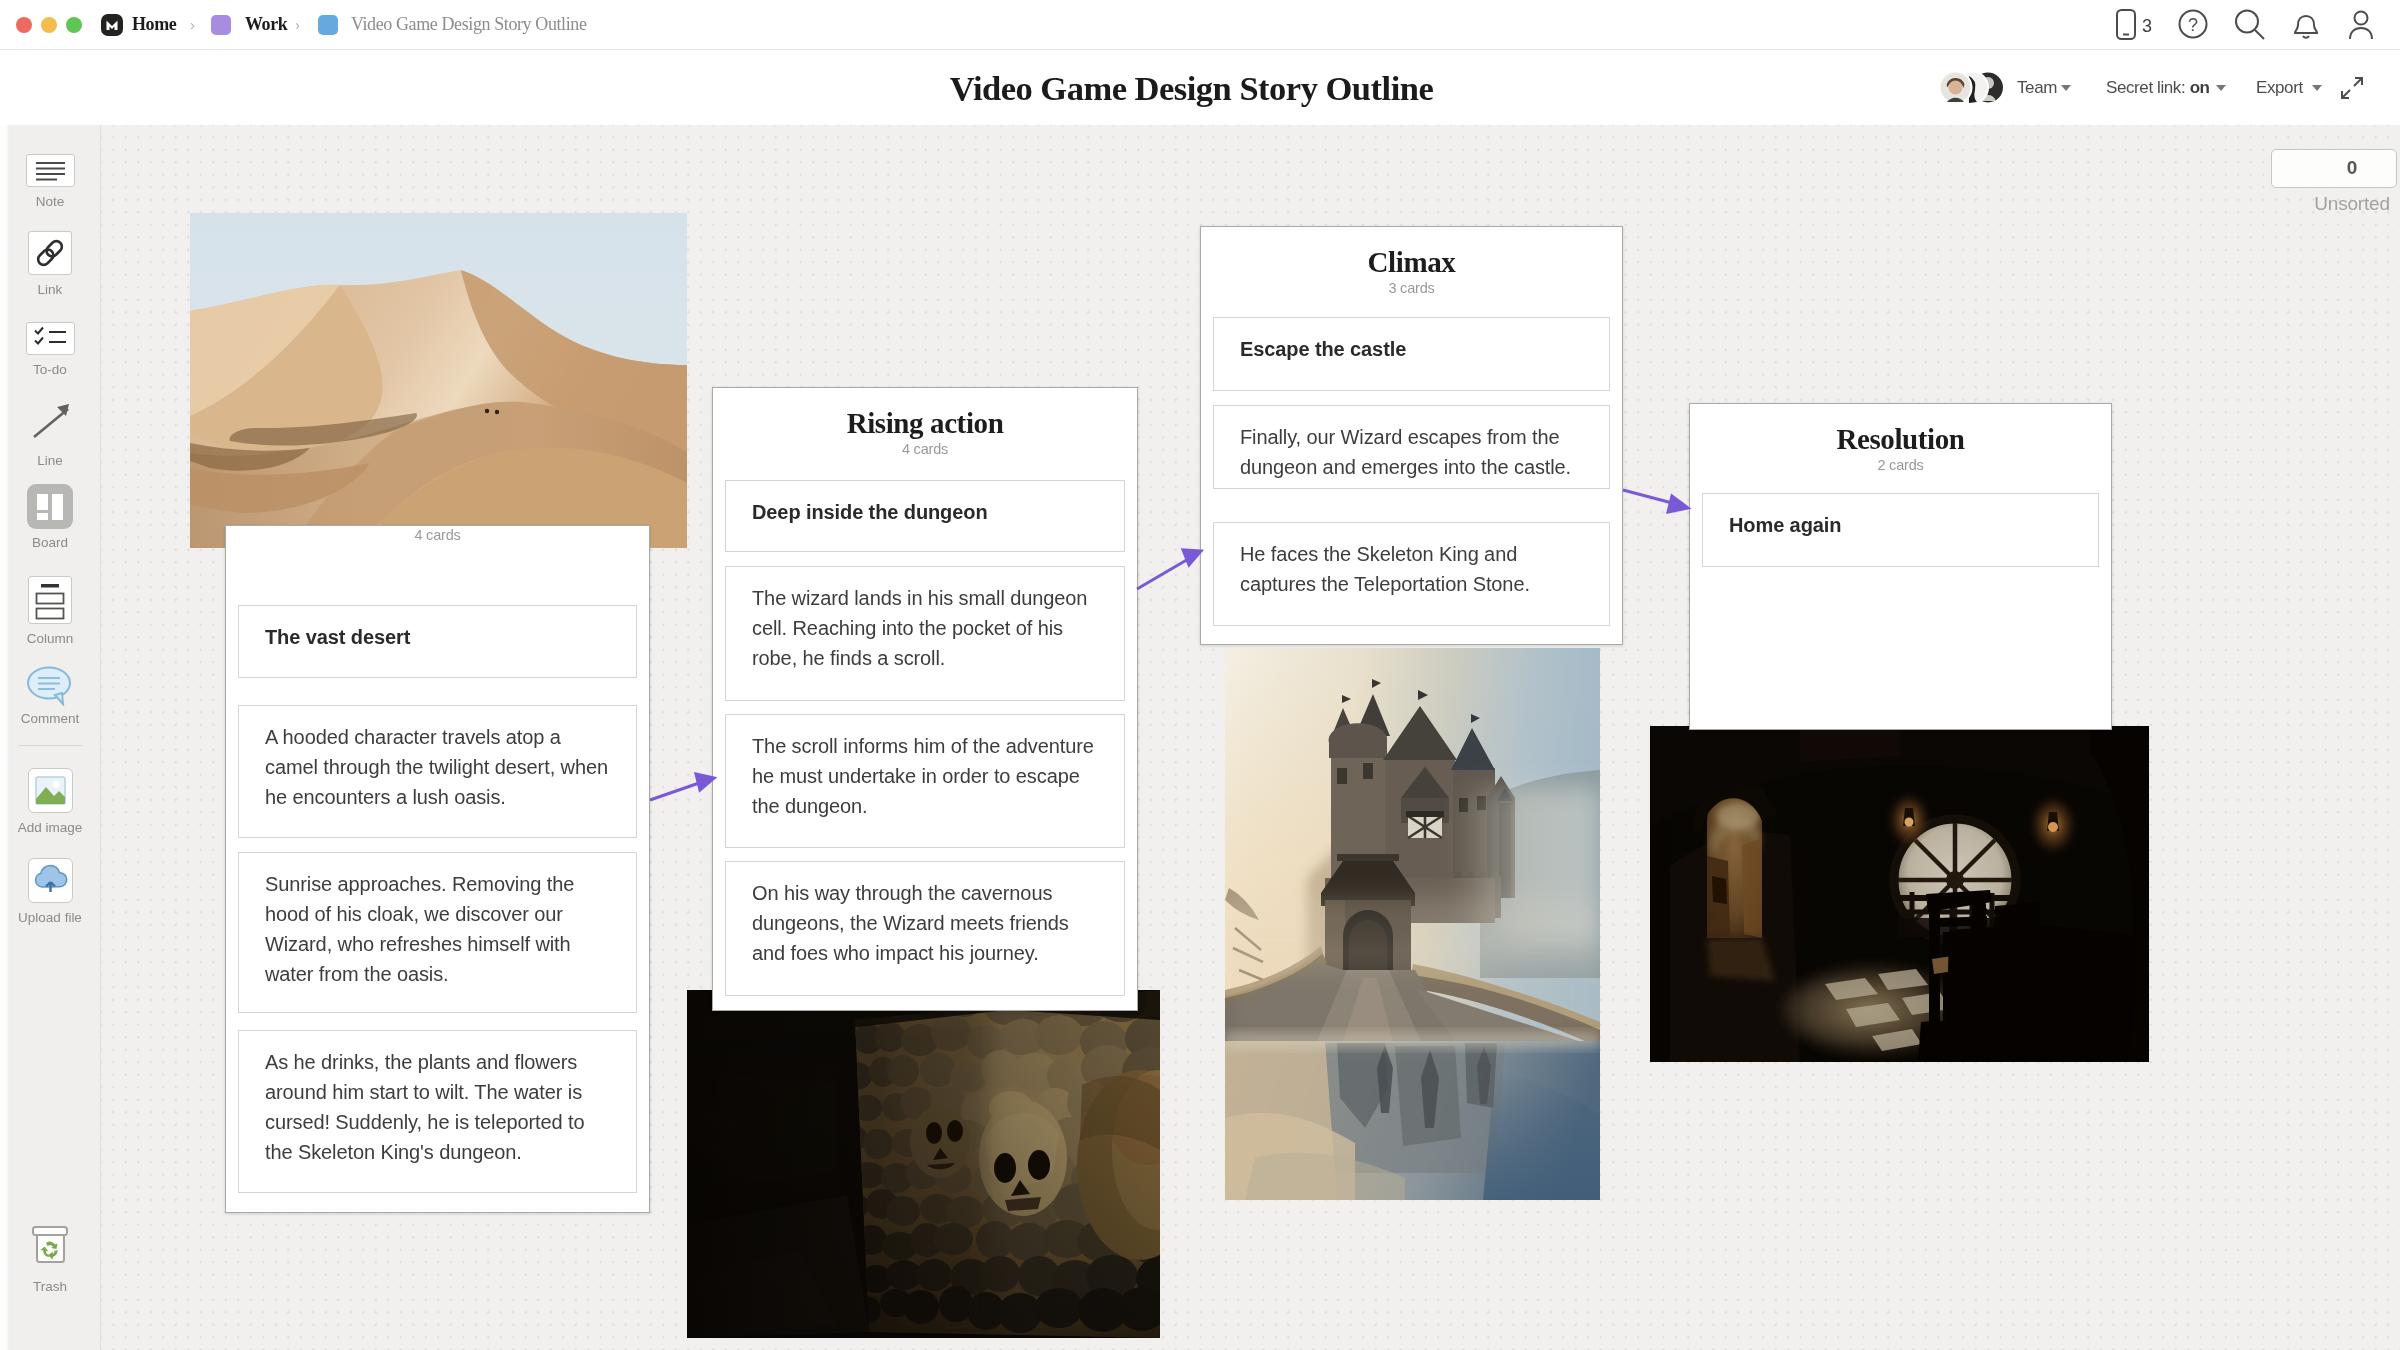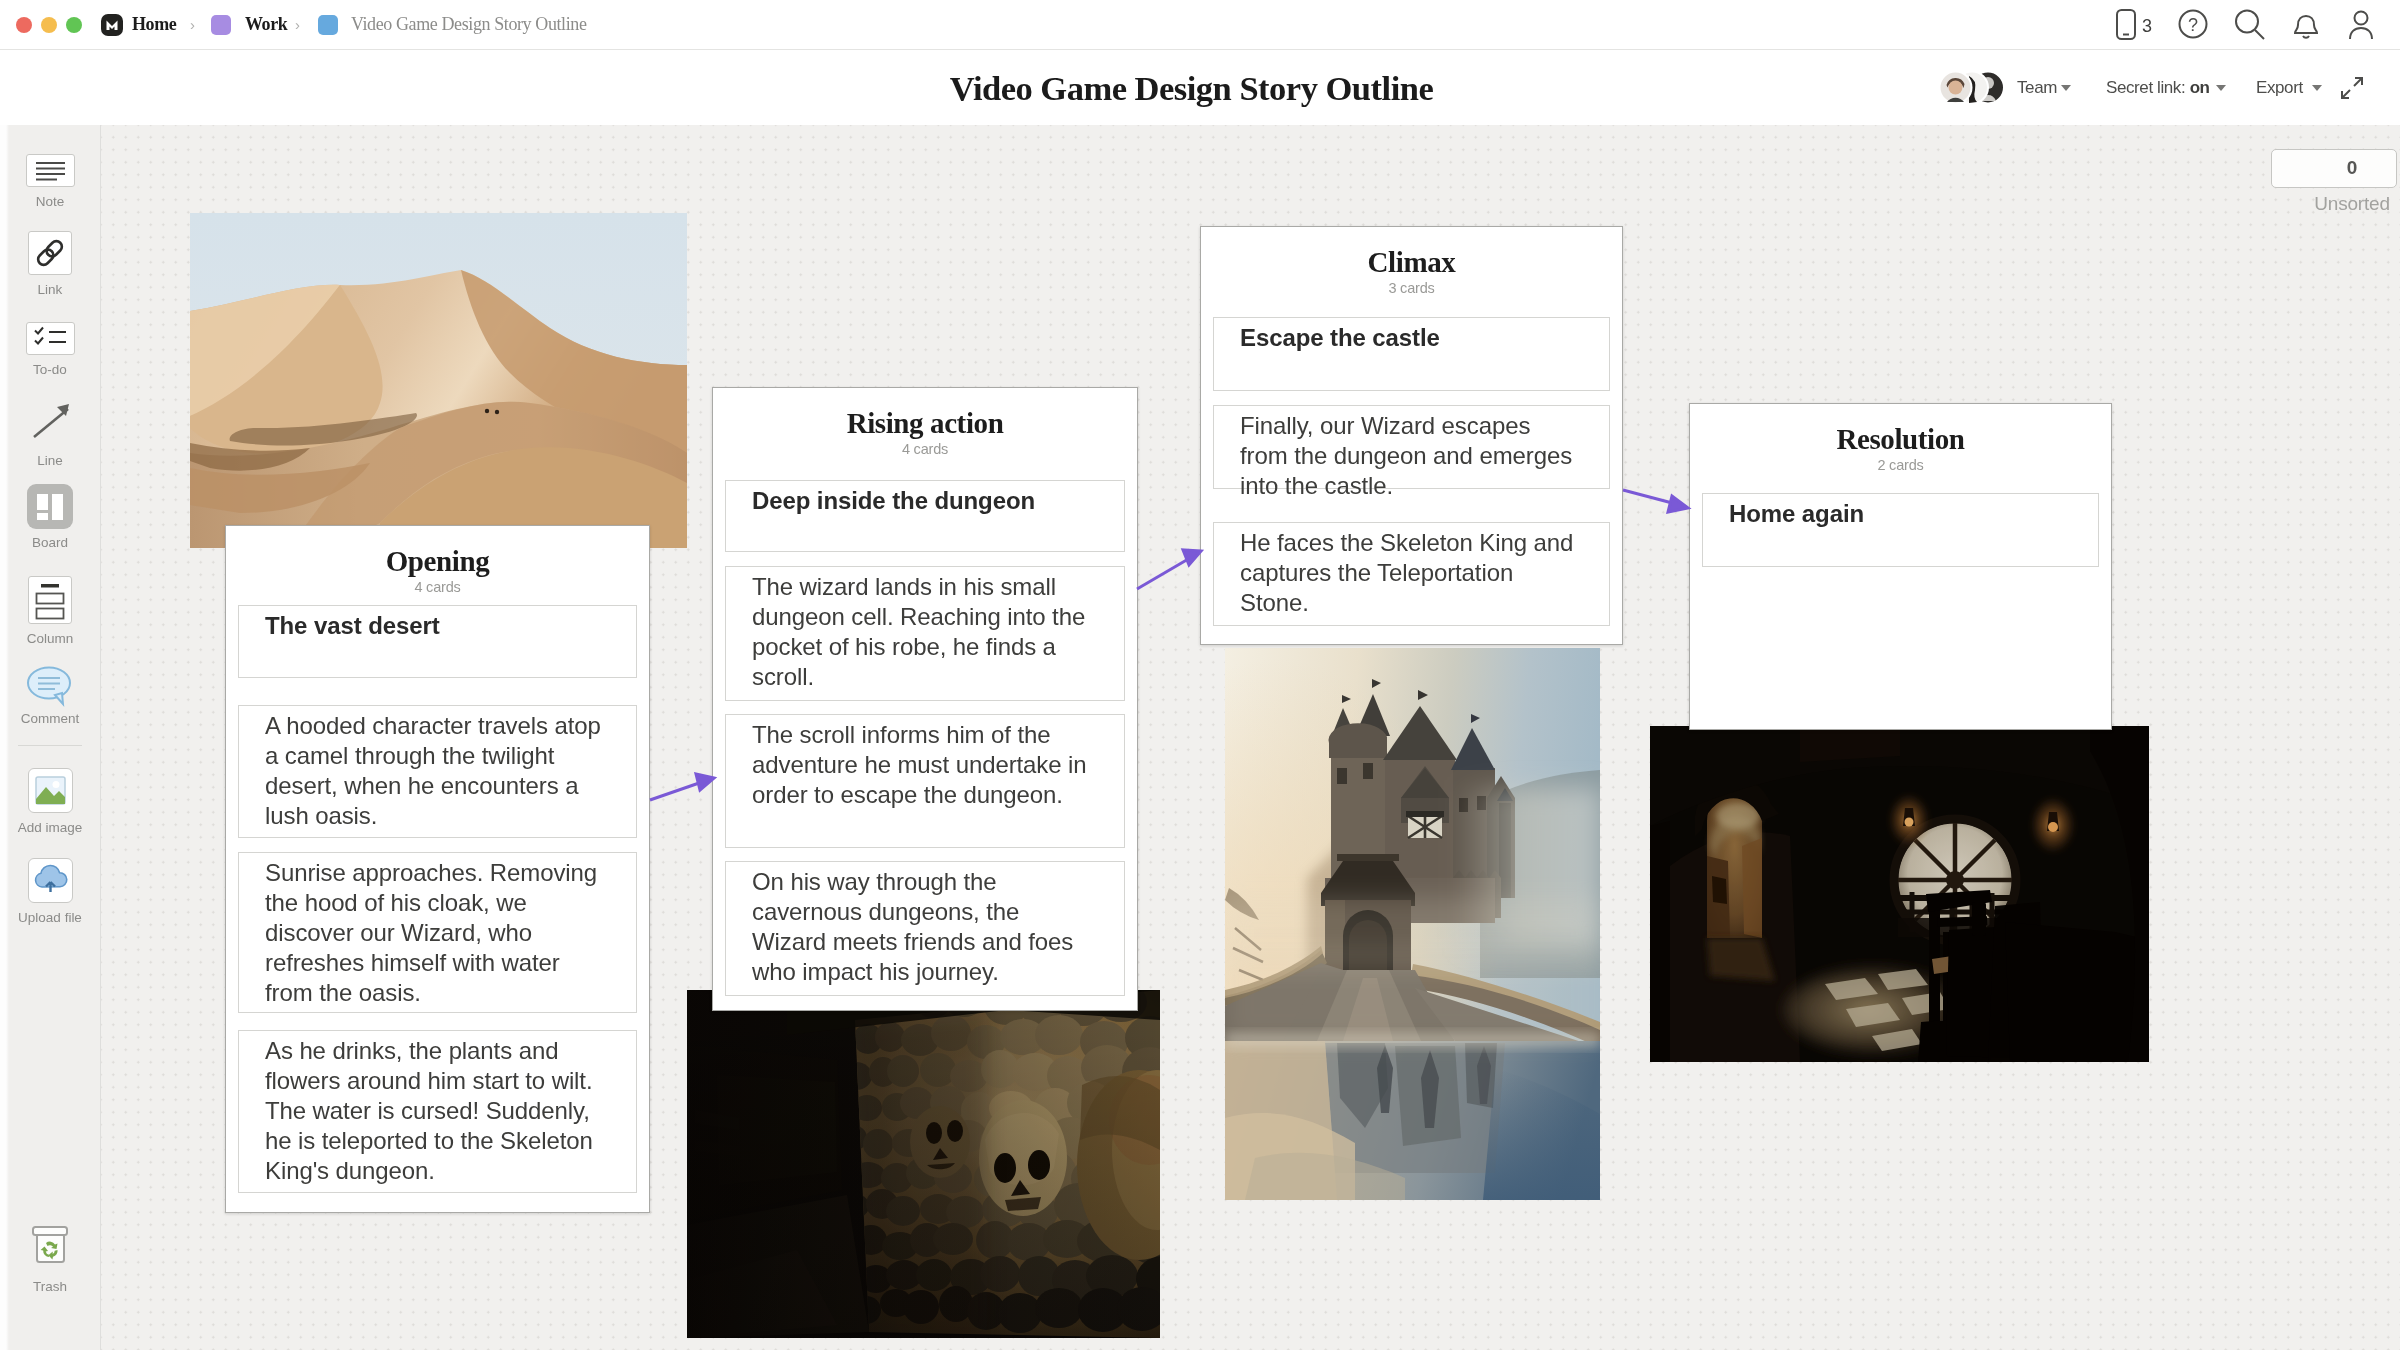--- a/index.html
+++ b/index.html
@@ -11,21 +11,21 @@
 .tbtxt{position:absolute;top:0;height:75px;line-height:75px;font-size:17px;letter-spacing:-0.4px;color:#4e4e4c;}
 .caret{position:absolute;width:0;height:0;border-left:5px solid transparent;border-right:5px solid transparent;border-top:6px solid #767674;top:35px;}
 #sidebar{position:absolute;left:0;top:125px;width:100px;height:1225px;background:linear-gradient(to right,#fdfdfd 0,#fdfdfd 6px,#f0efed 9px,#f0efed 100%);border-right:1px solid #dededc;z-index:20;}
 #canvas{position:absolute;left:101px;top:125px;width:2299px;height:1225px;background-color:#f1f0ee;background-image:radial-gradient(circle,#dedcd9 1.05px,transparent 1.35px);background-size:12.5px 12.5px;background-position:6px 6px;}
 .tool{position:absolute;left:0;width:100px;text-align:center;}
 .tool .lbl{display:block;margin-top:4px;font-size:13.5px;color:#8b8b89;}
 .ibox{display:inline-block;background:#fff;border:1px solid #c9c9c6;border-radius:3px;}
 .col{position:absolute;background:#fff;border:1px solid #a9a9a6;box-shadow:0 1px 3px rgba(0,0,0,0.14);box-sizing:border-box;z-index:5;}
 .col h2{margin:0;padding:19px 0 0 0;text-align:center;font-family:"Liberation Serif",serif;font-weight:700;font-size:29px;letter-spacing:-0.4px;color:#1d1d1d;}
 .col .cnt{text-align:center;font-size:14.5px;letter-spacing:-0.2px;color:#9a9a97;margin-top:1px;}
-.card{position:absolute;left:12px;right:12px;background:#fff;border:1px solid #d5d5d2;box-sizing:border-box;padding:5px 26px 18px;font-size:24px;letter-spacing:-0.1px;line-height:30px;color:#3d3d3b;}
+.card{position:absolute;left:12px;right:12px;background:#fff;border:1px solid #d5d5d2;box-sizing:border-box;padding:16px 26px 18px;font-size:20px;letter-spacing:-0.1px;line-height:30px;color:#3d3d3b;}
 .card b{color:#2a2a2a;letter-spacing:-0.1px;}
 .imgbox{position:absolute;z-index:1;}
 .imgbox svg{display:block;}
 #arrows{position:absolute;left:0;top:0;width:2400px;height:1350px;z-index:10;pointer-events:none;}
 #unsorted{position:absolute;left:2271px;top:149px;width:126px;height:39px;background:#fdfdfc;border:1.5px solid #c6c6c3;border-radius:5px;box-sizing:border-box;text-align:center;line-height:36px;font-size:19px;letter-spacing:-0.2px;color:#a2a29f;z-index:6;padding-left:36px;}
 #unsorted b{color:#565654;font-weight:700;}
 </style></head>
 <body>
 <div id="topbar">
   <div class="light" style="left:16px;background:#ed6a5f;"></div>
@@ -573,21 +573,20 @@
 </g>
 <path d="M0,0 L499,0 L499,80 C400,45 300,35 200,42 C130,48 60,70 0,100 Z" fill="#0c0805"></path>
 <path d="M150,0 L250,0 L250,30 L150,36 Z" fill="#120b06"></path>
 <path d="M0,100 L20,95 L20,336 L0,336 Z" fill="#080502"></path>
 <path d="M440,0 L499,0 L499,336 L478,336 C490,230 492,110 440,25 Z" fill="#070402"></path>
 <rect width="499" height="336" fill="#000" opacity="0.1"></rect>
 </svg>
   </div>
 
 <div class="col" id="col-opening" style="left:225px;top:525px;width:425px;height:688px;">
-  <h2>Opening</h2>
     <div class="cnt">4 cards</div>
   <div class="card" style="top:79px;height:73px;"><b>The vast desert</b></div>
   <div class="card" style="top:179px;height:133px;">A hooded character travels atop a camel through the twilight desert, when he encounters a lush oasis.</div>
   <div class="card" style="top:326px;height:161px;">Sunrise approaches. Removing the hood of his cloak, we discover our Wizard, who refreshes himself with water from the oasis.</div>
   <div class="card" style="top:504px;height:163px;">As he drinks, the plants and flowers around him start to wilt. The water is cursed! Suddenly, he is teleported to the Skeleton King's dungeon.</div>
 </div>
 
 <div class="col" id="col-rising" style="left:712px;top:387px;width:426px;height:624px;">
   <h2>Rising action</h2>
     <div class="cnt">4 cards</div>

